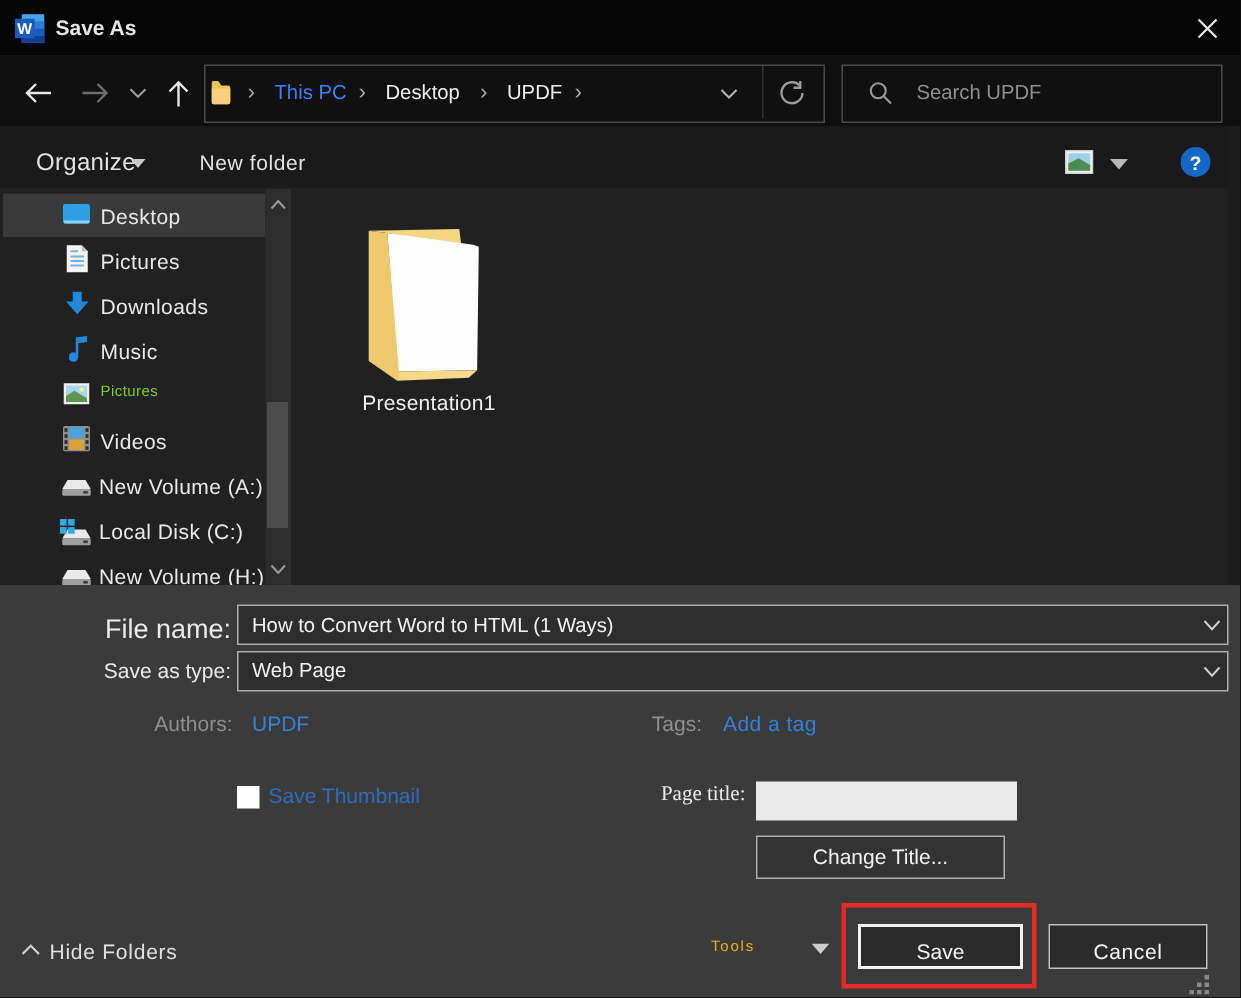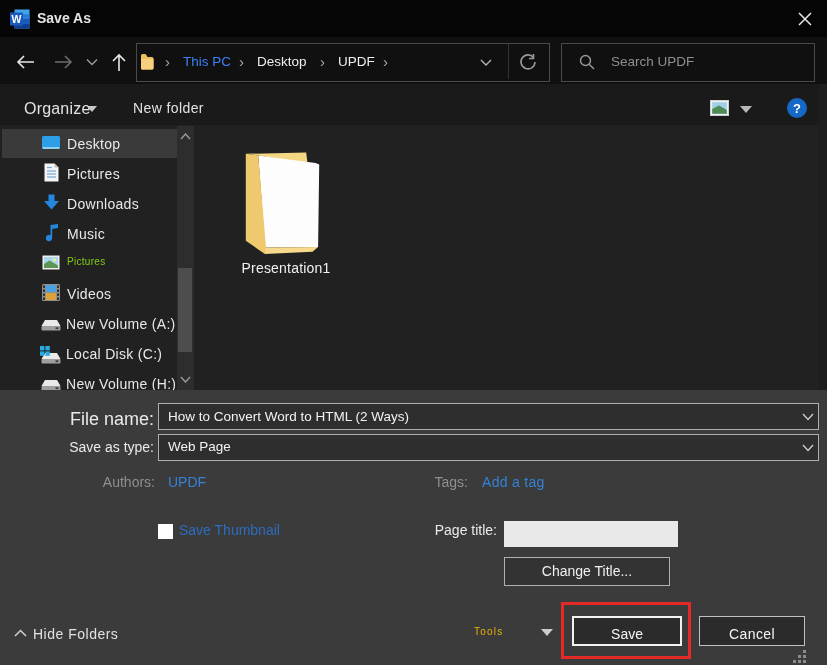--- a/index.html
+++ b/index.html
@@ -200,41 +200,41 @@
     <polygon points="25.1,99.6 78.1,98.9 72.5,103.8 24.8,105.9" fill="#f6d98a"></polygon>
 
     <polygon points="5.8,5.8 18.2,7.4 26,99.6 24.8,105.9 5.8,92.7" fill="#efc96d"></polygon>
   </svg>
   <div class="abs txt" style="left:286px;top:260px;font-size:14px;letter-spacing:0.2px;color:#f0f0f0;transform:translateX(-50%);">Presentation1</div>
 
   <div class="abs" style="left:0;top:390px;width:827px;height:275px;background:#3b3b3b;"></div>
 
   <div class="abs txt" style="left:154px;top:409px;font-size:18px;color:#eaeaea;transform:translateX(-100%);">File name:</div>
   <div class="abs" style="left:158px;top:403px;width:661px;height:27px;background:#2e2e2e;border:1px solid #aeaeae;box-sizing:border-box;"></div>
-  <div class="abs txt" style="left:168px;top:409px;font-size:13.5px;color:#f2f2f2;">How to Convert Word to HTML (2 Ways)</div>
+  <div class="abs txt" style="left:168px;top:409px;font-size:13.5px;color:#f2f2f2;">How to Convert Word to HTML (1 Ways)</div>
   <svg class="abs" style="left:802px;top:413px;" width="12" height="8" viewBox="0 0 12 8">
     <path d="M1 1 L6 6.5 L11 1" stroke="#cfcfcf" stroke-width="1.3" fill="none"></path>
   </svg>
 
   <div class="abs txt" style="left:154px;top:439px;font-size:14px;color:#eaeaea;transform:translateX(-100%);">Save as type:</div>
   <div class="abs" style="left:158px;top:434px;width:661px;height:27px;background:#2e2e2e;border:1px solid #aeaeae;box-sizing:border-box;"></div>
   <div class="abs txt" style="left:168px;top:439px;font-size:13.5px;color:#f2f2f2;">Web Page</div>
   <svg class="abs" style="left:802px;top:444px;" width="12" height="8" viewBox="0 0 12 8">
     <path d="M1 1 L6 6.5 L11 1" stroke="#cfcfcf" stroke-width="1.3" fill="none"></path>
   </svg>
 
   <div class="abs txt" style="left:155px;top:474px;font-size:14px;color:#8f8f8f;transform:translateX(-100%);">Authors:</div>
   <div class="abs txt" style="left:168px;top:474px;font-size:14px;color:#3482d6;">UPDF</div>
   <div class="abs txt" style="left:468px;top:474px;font-size:14px;color:#8f8f8f;transform:translateX(-100%);">Tags:</div>
   <div class="abs txt" style="left:482px;top:474px;font-size:14px;letter-spacing:0.3px;color:#3482d6;">Add a tag</div>
 
   <div class="abs" style="left:158px;top:524px;width:15px;height:15px;background:#fff;"></div>
   <div class="abs txt" style="left:179px;top:522px;font-size:14px;color:#2e6cc0;">Save Thumbnail</div>
 
-  <div class="abs txt" style="left:497px;top:522px;font-size:14px;color:#eaeaea;transform:translateX(-100%);">Page title:</div>
+  <div class="abs txt" style="left:497px;top:522px;font-size:14px;color:#eaeaea;transform:translateX(-100%);font-family:Liberation Serif, serif;">Page title:</div>
   <div class="abs" style="left:504px;top:521px;width:174px;height:26px;background:#e9e9e9;"></div>
 
   <div class="abs" style="left:504px;top:557px;width:166px;height:29px;background:#333;border:1px solid #b0b0b0;box-sizing:border-box;"></div>
   <div class="abs txt" style="left:587px;top:563px;font-size:14px;color:#f0f0f0;transform:translateX(-50%);">Change Title...</div>
 
   <svg class="abs" style="left:14px;top:629px;" width="13" height="8" viewBox="0 0 13 8">
     <path d="M1 7 L6.5 1.5 L12 7" stroke="#d0d0d0" stroke-width="1.5" fill="none"></path>
   </svg>
   <div class="abs txt" style="left:33px;top:626px;font-size:14px;letter-spacing:0.5px;color:#e0e0e0;">Hide Folders</div>
 

